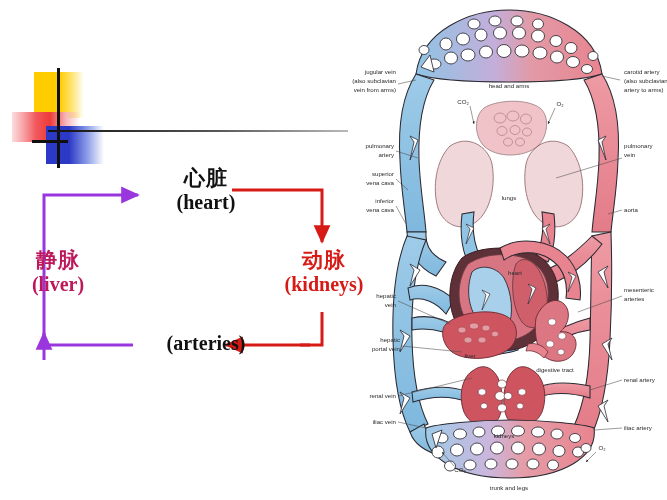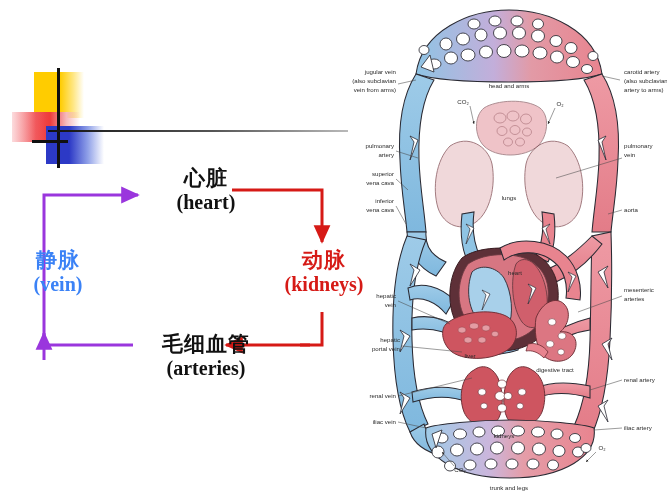--- a/index.html
+++ b/index.html
@@ -62,21 +62,21 @@
     font-size: 21px; font-weight: 700; letter-spacing: 1px;
     display: block;
   }
   .node .en {
     font-family: Liberation Serif, serif;
     font-size: 20px; font-weight: 700;
     display: block;
   }
   #node-heart     { left: 148px; top: 166px; width: 116px; color: #111111; }
   #node-artery    { left: 272px; top: 248px; width: 104px; color: #D61A16; }
-  #node-vein      { left: 6px;  top: 248px; width: 104px; color: #3b82f6; }
+  #node-vein      { left: 6px;  top: 248px; width: 104px; color: #be185d; }
   #node-capillary { left: 122px; top: 332px; width: 168px; color: #111111; }
 
   
   #cycle-arrows { position: absolute; left: 0; top: 0; width: 350px; height: 500px; }
 
   
   #figure-panel {
     position: absolute;
     left: 350px; top: 0;
     width: 317px; height: 500px;
@@ -133,27 +133,26 @@
     <span class="cn">心脏</span>
     <span class="en">(heart)</span>
   </div>
 
   <div class="node" id="node-artery">
     <span class="cn">动脉</span>
     <span class="en">(kidneys)</span>
   </div>
 
   <div class="node" id="node-capillary">
-    <span class="cn">毛细血管</span>
     <span class="en">(arteries)</span>
   </div>
 
   <div class="node" id="node-vein">
     <span class="cn">静脉</span>
-    <span class="en">(vein)</span>
+    <span class="en">(liver)</span>
   </div>
 </div>
 
 <div id="figure-panel">
 <svg id="figure-svg" viewBox="0 0 317 500">
   <defs>
     <linearGradient id="gCap" x1="0" y1="0" x2="1" y2="0">
       <stop offset="0%" stop-color="#8FC4E4"></stop>
       <stop offset="42%" stop-color="#C3AEDA"></stop>
       <stop offset="62%" stop-color="#E29AA6"></stop>

